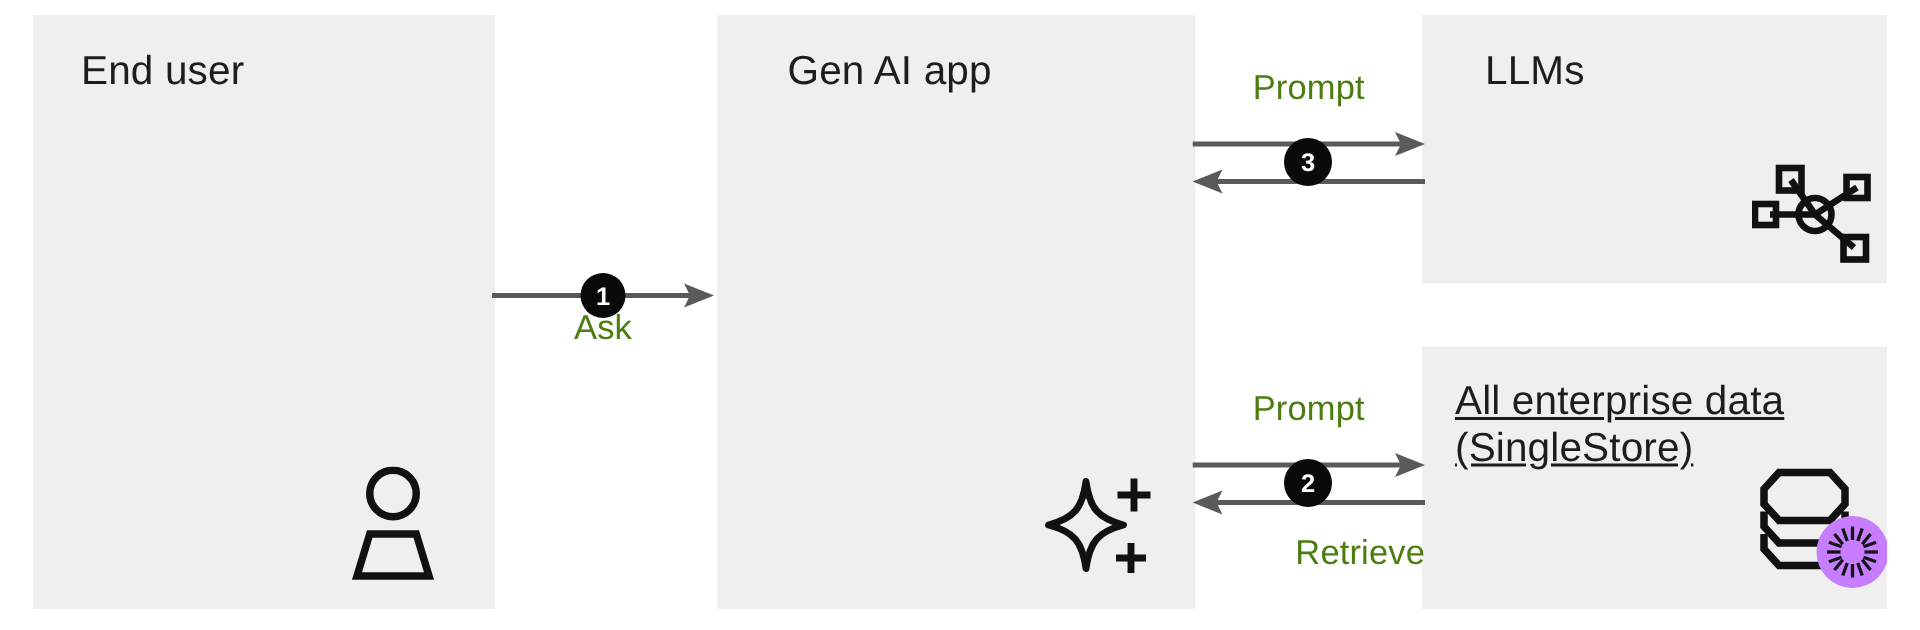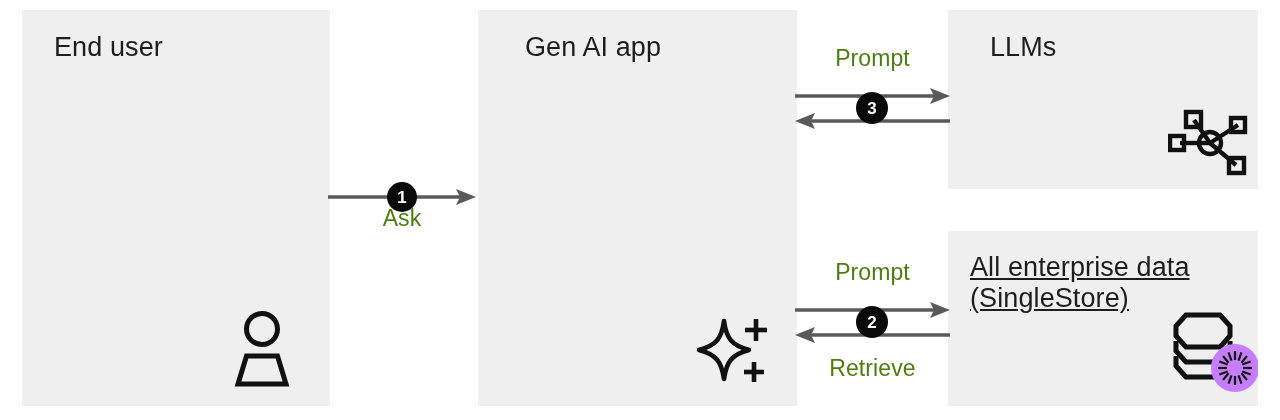--- a/index.html
+++ b/index.html
@@ -62,21 +62,21 @@
     width: 100%;
     text-align: center;
     color: #4d7c0f;
     font-size: 23px;
     line-height: 28px;
     letter-spacing: 0.1px;
   }
   #label-ask      { top: 32px; }
   #label-prompt   { top: 0px; }
   #label-search   { top: 0px; }
-  #label-retrieve { top: 96px; }
+  #label-retrieve { top: 96px; text-align: right; }
 
   .badge-text {
     fill: #ffffff;
     font-family: "Liberation Sans", sans-serif;
     font-size: 17px;
     font-weight: bold;
   }
 </style>
 </head>
 <body>

